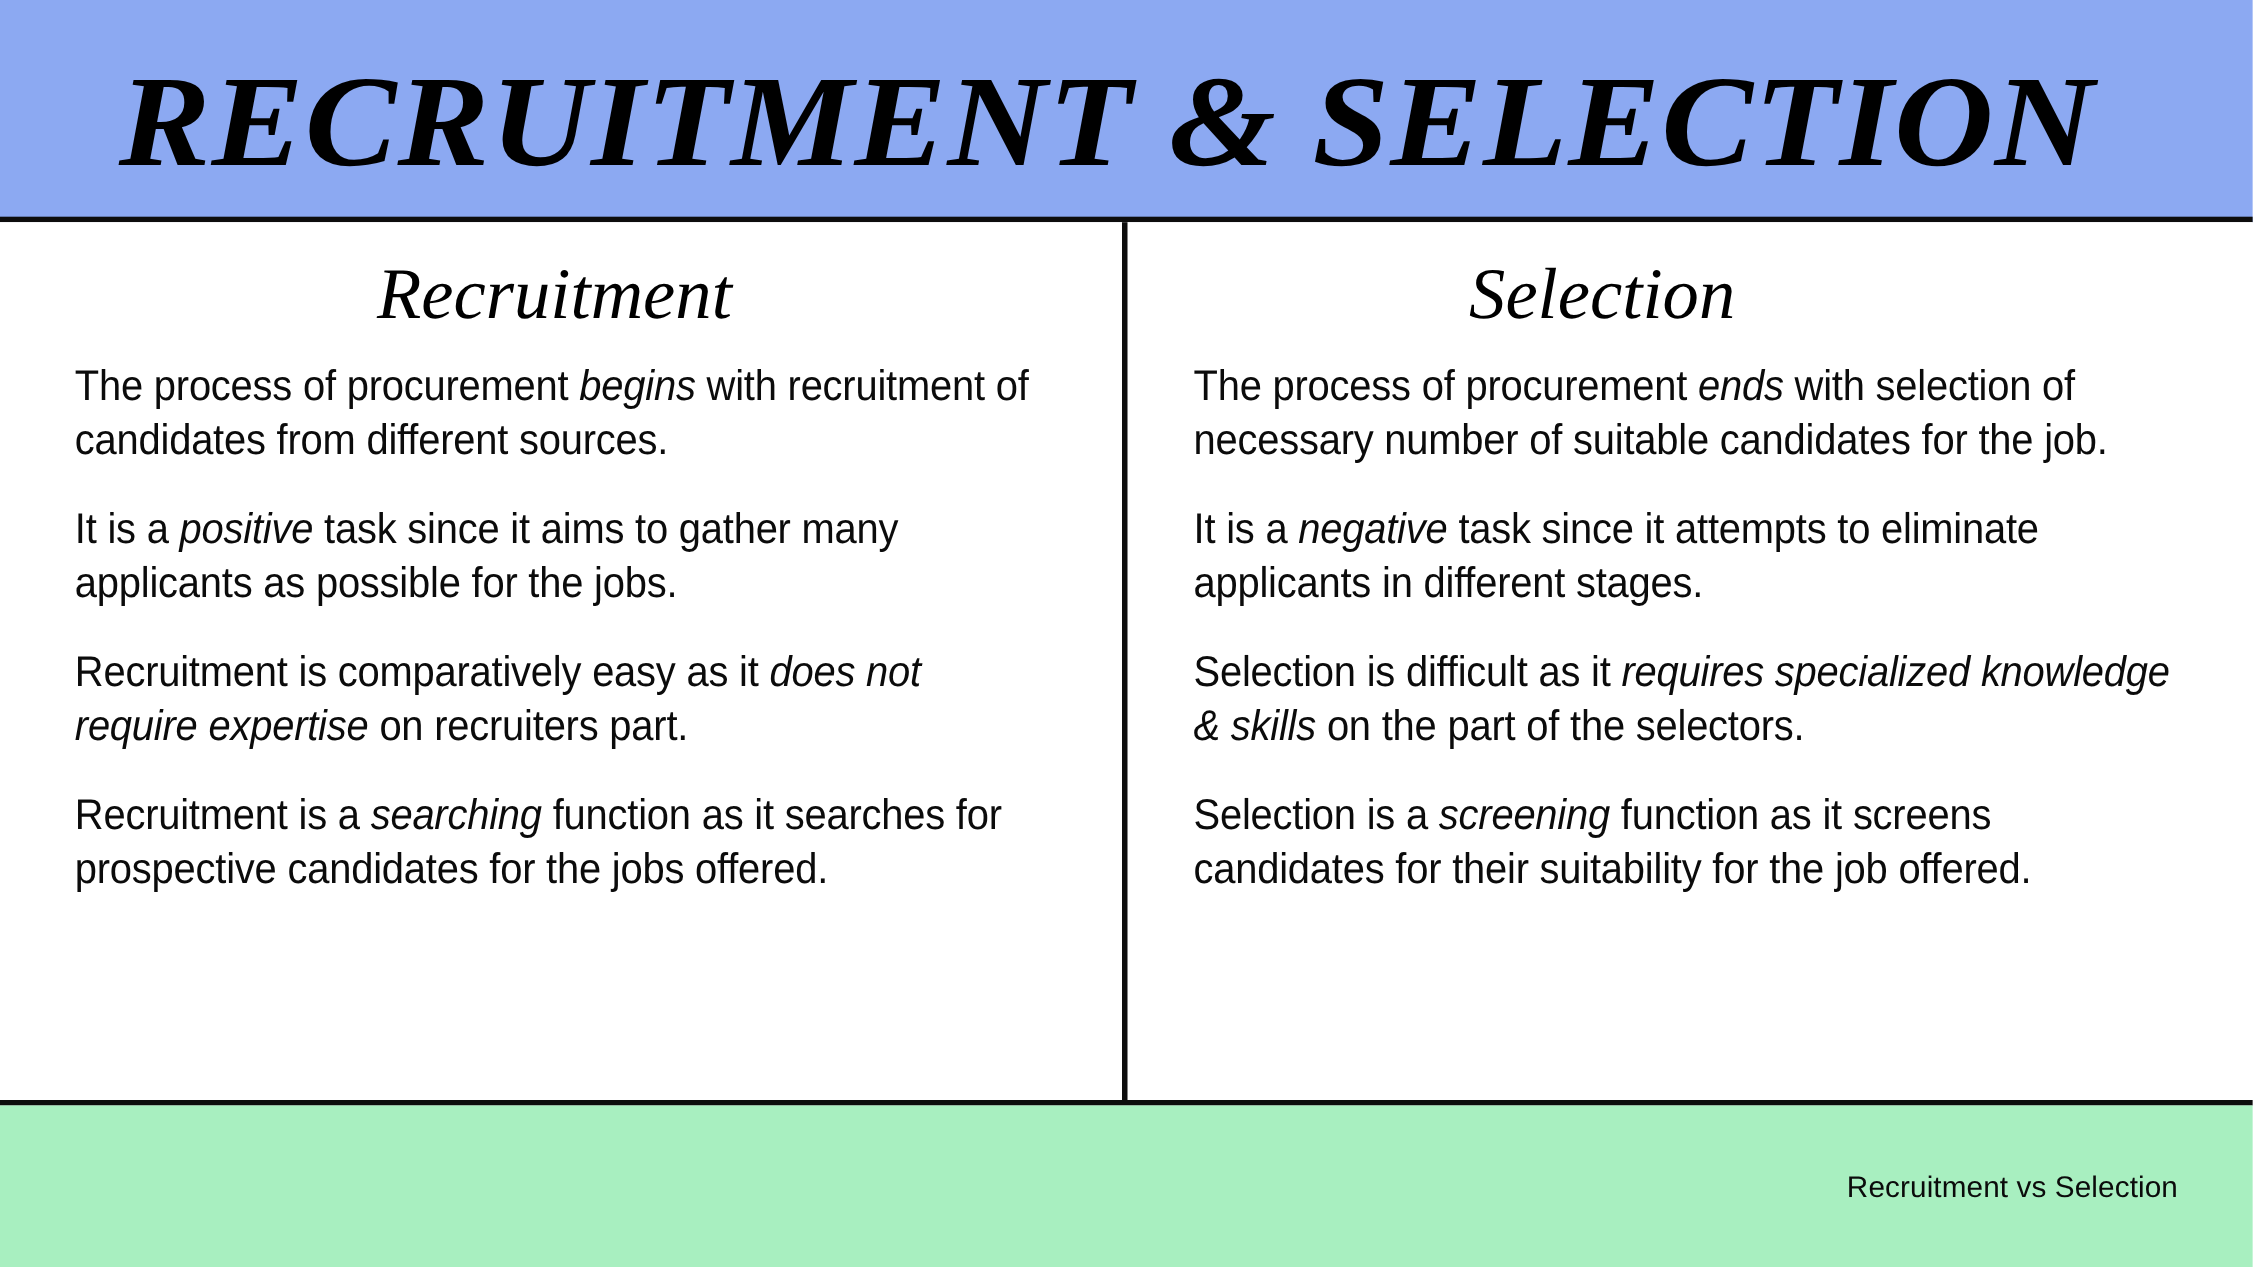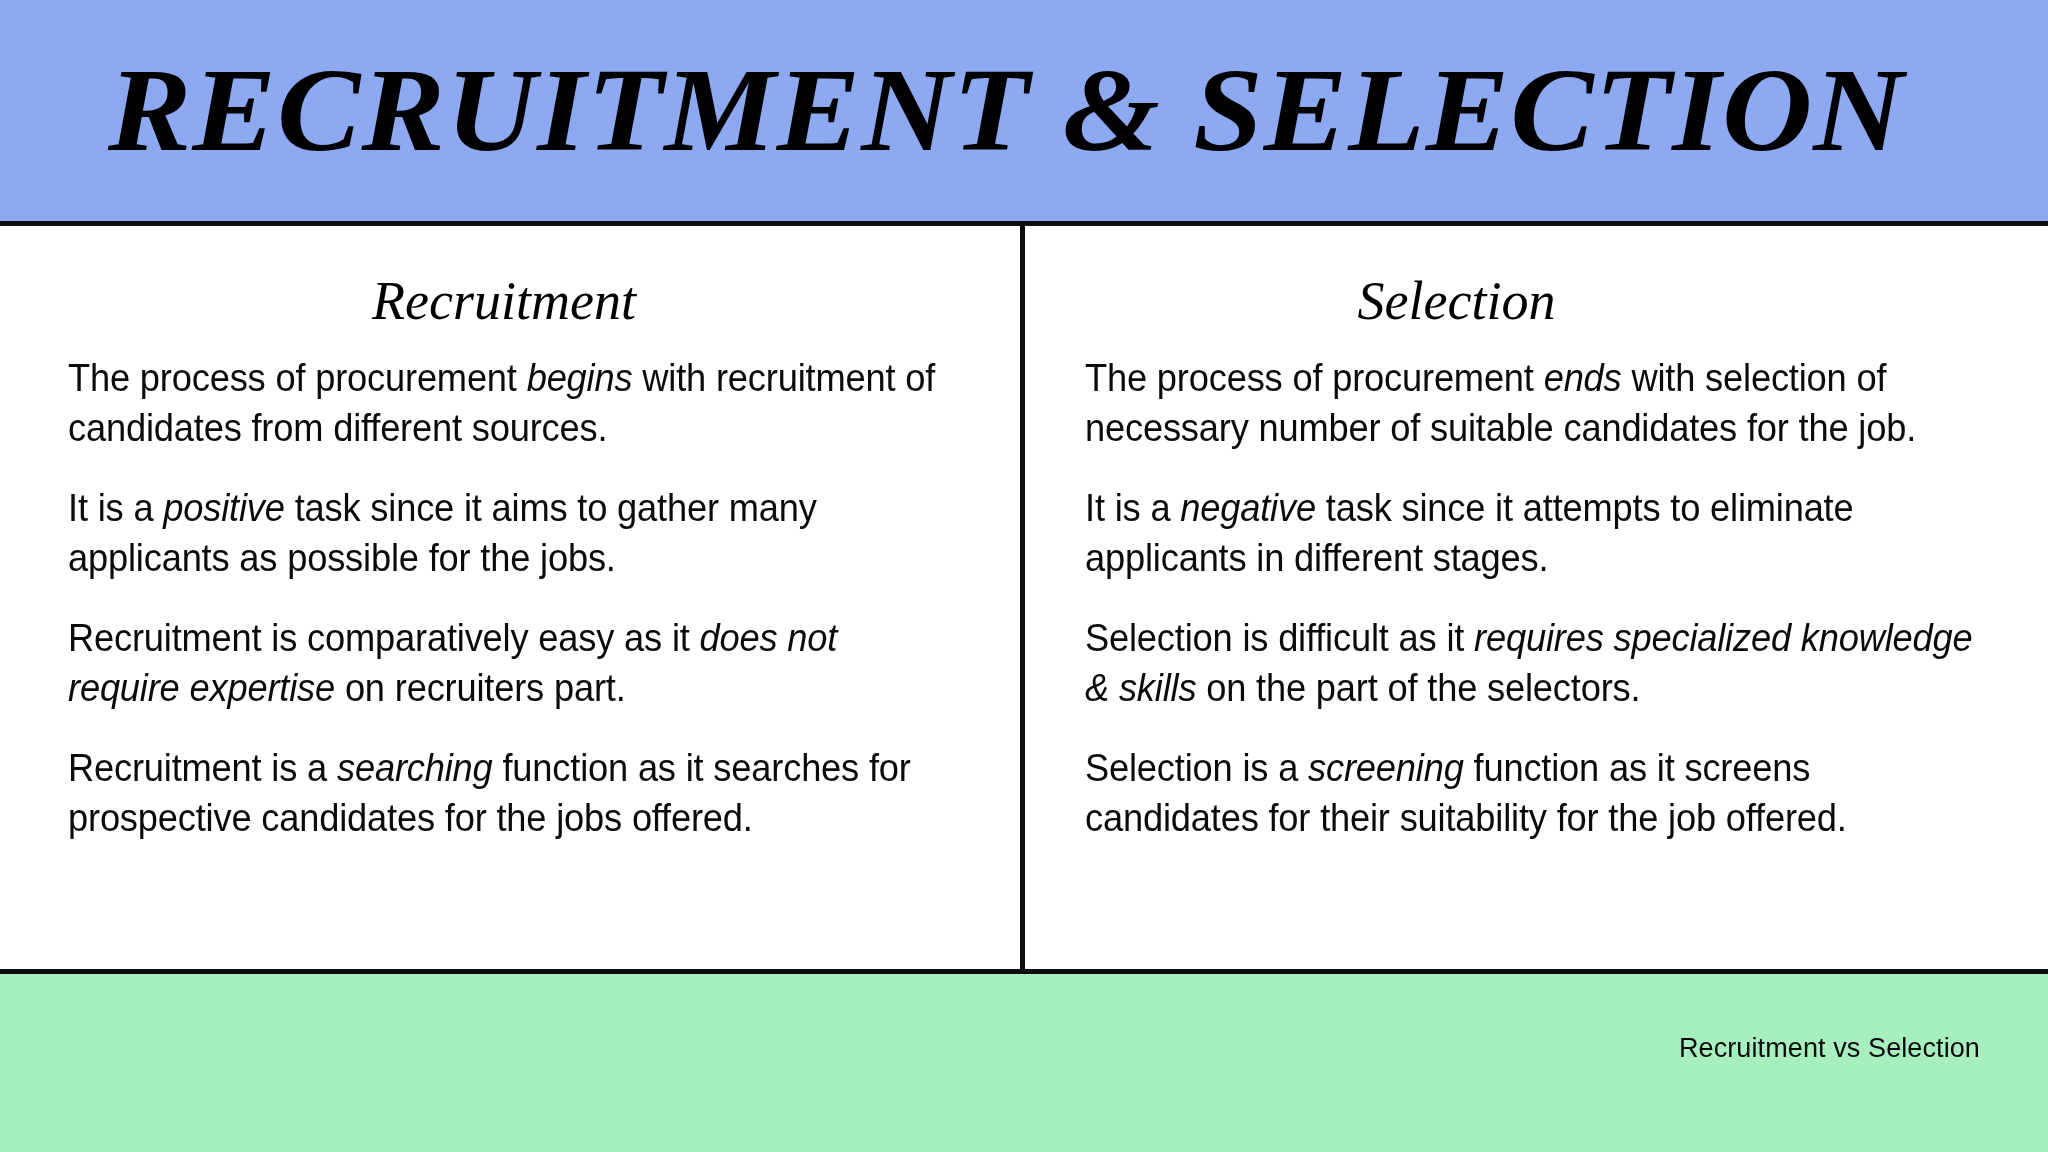--- a/index.html
+++ b/index.html
@@ -22,21 +22,21 @@
     height: 1152px;
     box-sizing: border-box;
     background: #ffffff;
     display: flex;
     flex-direction: column;
   }
 
   
   .header-band {
     position: relative;
-    height: 226px;
+    height: 202px;
     background: #8CA9F2;
     border-bottom: 5px solid #0d0d0d;
     box-sizing: border-box;
     flex: 0 0 auto;
   }
   .header-title {
     position: absolute;
     left: 108px;
     top: 52px;
     font-family: "Liberation Serif", "DejaVu Serif", serif;
@@ -72,25 +72,25 @@
     padding: 30px 70px 0 68px;
   }
   .column.right {
     width: 1023px;
     padding: 30px 60px 0 60px;
   }
   .col-heading {
     font-family: "Liberation Serif", "DejaVu Serif", serif;
     font-style: italic;
     font-weight: 400;
-    font-size: 54px;
+    font-size: 66px;
     line-height: 1.1;
     color: #000000;
     text-align: center;
-    margin: 16px 0 22px 0;
+    margin: 0 0 22px 0;
   }
   .column.left .col-heading { padding-right: 10px; }
   .column.right .col-heading { padding-right: 160px; }
 
   .para {
     font-family: "Liberation Sans Narrow", "Liberation Sans", sans-serif;
     font-weight: 400;
     font-size: 39px;
     line-height: 1.27;
     color: #0b0b0b;
@@ -101,21 +101,21 @@
     width: 107%;
   }
   .para:last-child { margin-bottom: 0; }
   .para i {
     font-style: italic;
   }
 
   
   .footer-band {
     position: relative;
-    height: 178px;
+    height: 147px;
     background: #A8EFC0;
     flex: 0 0 auto;
   }
   .footer-caption {
     position: absolute;
     right: 68px;
     top: 58px;
     font-family: "Liberation Sans", sans-serif;
     font-size: 27px;
     line-height: 1.2;

